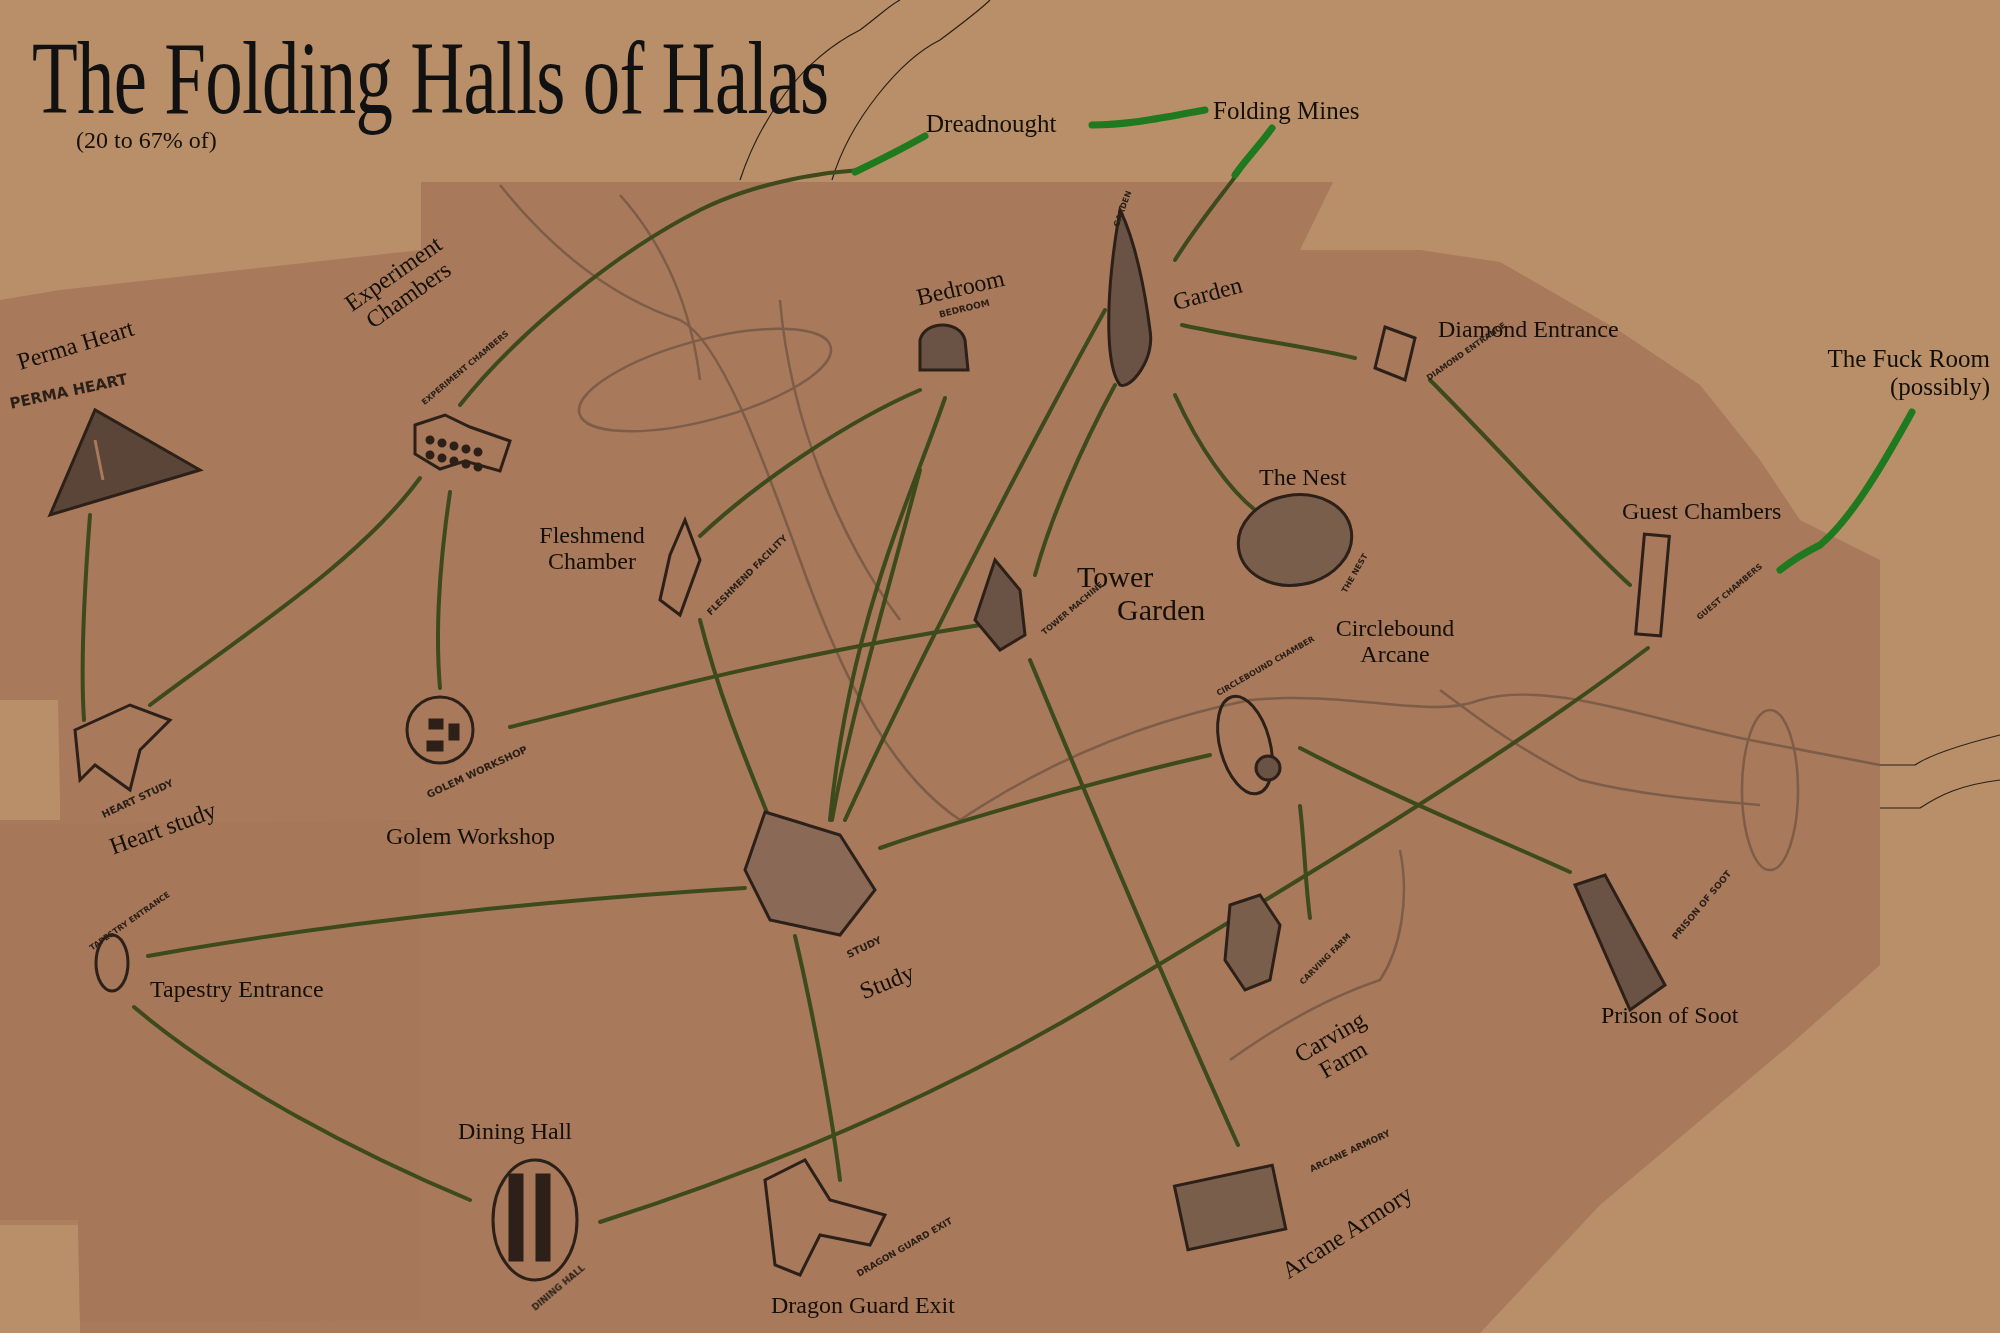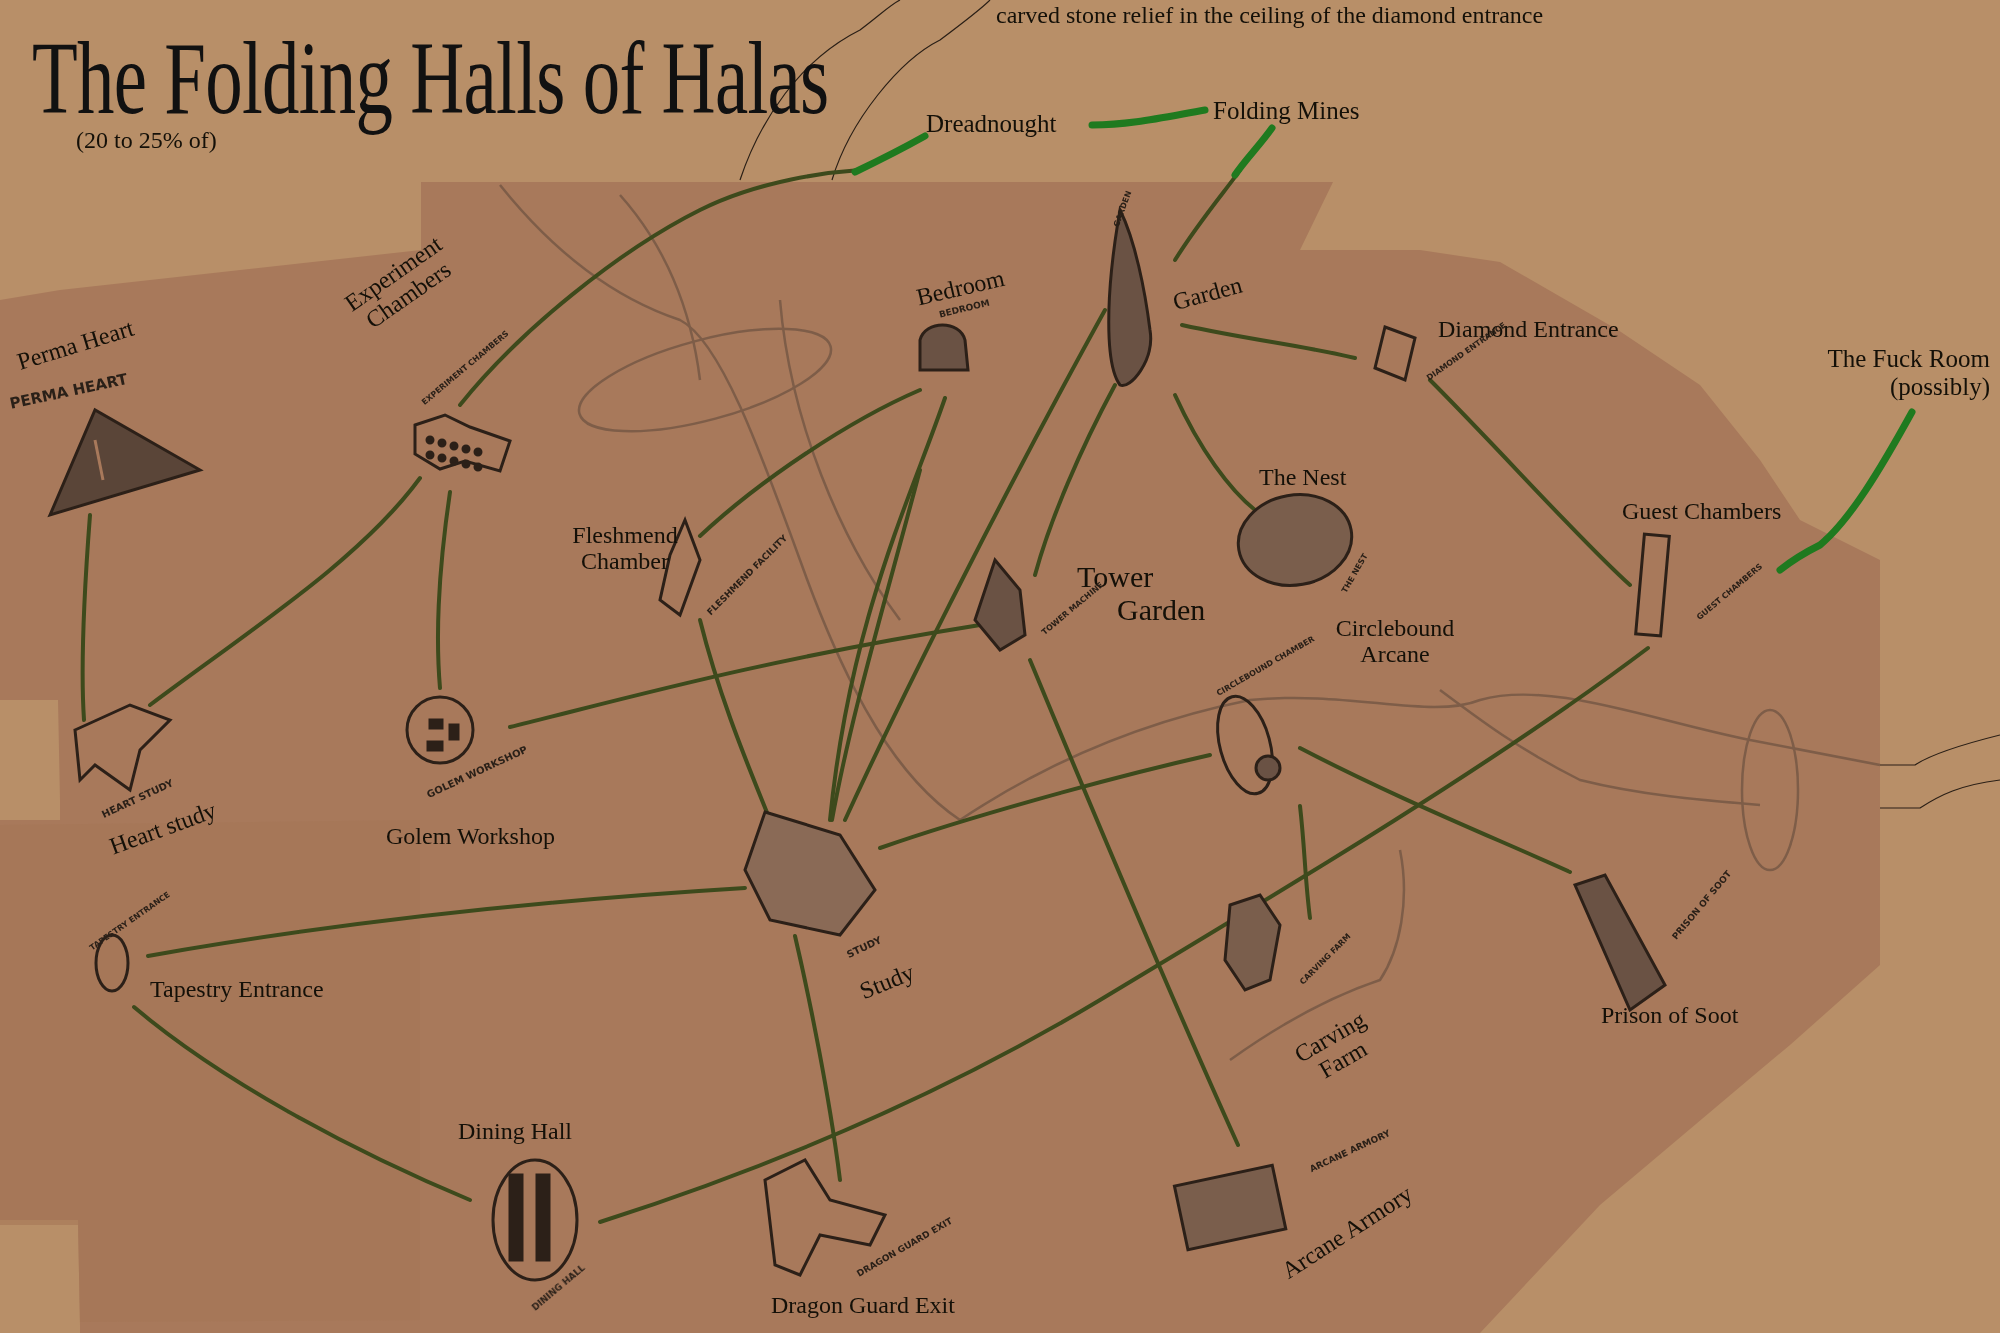--- a/index.html
+++ b/index.html
@@ -147,40 +147,39 @@
     <g>
         <path d="M765,1180 l40,-20 l25,40 l55,15 l-15,30 l-50,-10 l-20,40 l-25,-10 z"></path>
       </g>
     <g>
         <rect x="1180" y="1175" width="100" height="65" fill="#7a5e4c" transform="rotate(-12 1230 1207)"></rect>
       </g>
   </g>
 </svg>
 
 <div class="title">The Folding Halls of Halas</div>
-<div class="lbl subtitle">(20 to 25% of)</div>
+<div class="lbl subtitle">(20 to 67% of)</div>
 <div class="lbl note">
-  <div>carved stone relief in the ceiling of the diamond entrance</div>
 </div>
 
 <div class="lbl" style="left:926px;top:110px;font-size:25px;">Dreadnought</div>
 <div class="lbl" style="left:1213px;top:97px;font-size:25px;">Folding Mines</div>
 <div class="lbl c" style="left:1810px;top:345px;font-size:25px;width:180px;text-align:right;">
   <div>The Fuck Room</div>
   <div>(possibly)</div>
 </div>
 
 <div class="lbl" style="left:14px;top:350px;font-size:24px;transform:rotate(-17deg);transform-origin:left top;">Perma Heart</div>
 <div class="lbl c" style="left:340px;top:295px;font-size:24px;transform:rotate(-35deg);transform-origin:left top;">
   <div>Experiment</div>
   <div>Chambers</div>
 </div>
 <div class="lbl" style="left:106px;top:835px;font-size:24px;transform:rotate(-20deg);transform-origin:left top;">Heart study</div>
 <div class="lbl" style="left:386px;top:823px;font-size:24px;">Golem Workshop</div>
-<div class="lbl c" style="left:560px;top:522px;font-size:24px;width:130px;">
+<div class="lbl c" style="left:527px;top:522px;font-size:24px;width:130px;">
   <div>Fleshmend</div>
   <div>Chamber</div>
 </div>
 <div class="lbl" style="left:914px;top:285px;font-size:24px;transform:rotate(-13deg);transform-origin:left top;">Bedroom</div>
 <div class="lbl" style="left:1170px;top:290px;font-size:24px;transform:rotate(-15deg);transform-origin:left top;">Garden</div>
 <div class="lbl" style="left:1438px;top:316px;font-size:24px;">Diamond Entrance</div>
 <div class="lbl" style="left:1259px;top:464px;font-size:24px;">The Nest</div>
 <div class="lbl" style="left:1077px;top:552px;font-size:30px;margin-top:8px;">
   <div>Tower</div>
   <div style="padding-left:40px;">Garden</div>

